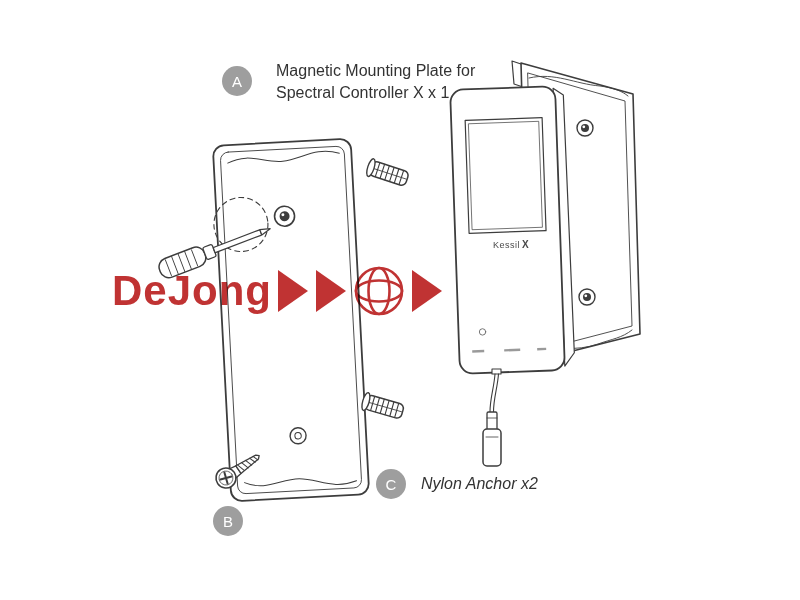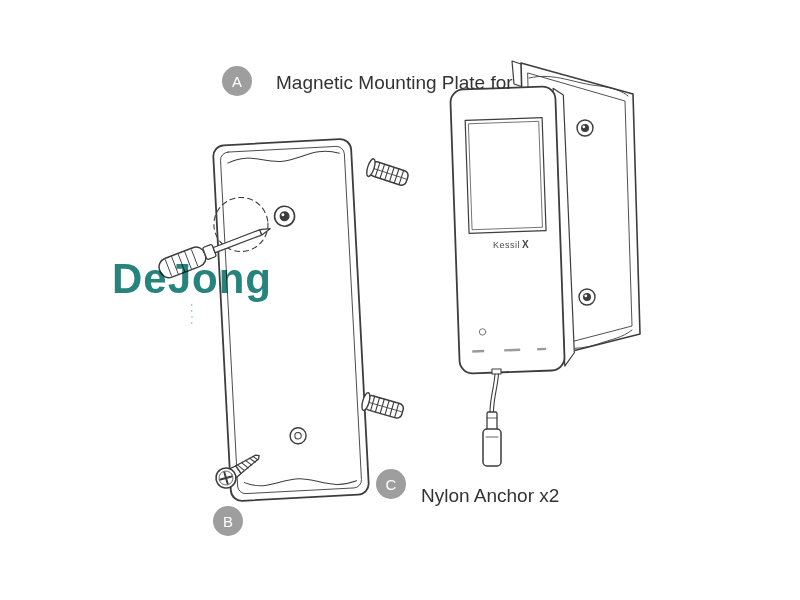--- a/index.html
+++ b/index.html
@@ -10,44 +10,43 @@
     position:relative;
     overflow:hidden;
   }
   .stage { position:absolute; inset:0; }
   .artwork { position:absolute; inset:0; }
 
   
   .watermark {
     position:absolute; left:112px; top:258px; height:66px;
     display:flex; align-items:center; gap:4px;
-    color:#0f766e;
+    color:#b91c1c;
     mix-blend-mode:multiply;
     opacity:.9;
     pointer-events:none;
     white-space:nowrap;
-    flex-direction:column;
   }
   .wm-text { font-size:42px; font-weight:700; letter-spacing:1px; line-height:1; }
   .wm-ico { display:block; }
 
   
   .callout-badge {
     position:absolute; width:30px; height:30px; border-radius:50%;
     background:#9e9e9e; color:#ffffff;
     display:flex; align-items:center; justify-content:center;
     font-size:15px; font-weight:400;
   }
   .badge-a { left:222px; top:66px; }
   .badge-b { left:213px; top:506px; }
   .badge-c { left:376px; top:469px; }
-  .callout-text { position:absolute; font-size:19px; color:#333333; line-height:22px;margin-top:12px; }
+  .callout-text { position:absolute; font-size:16px; color:#333333; line-height:22px; }
   .text-a { left:276px; top:60px; }
   .text-b { left:258px; top:510px; }
-  .text-c { left:421px; top:473px; }
+  .text-c { left:421px; top:473px;font-style:italic; }
 
   
   .device-logo {
     position:absolute; left:455px; top:239px; width:112px;
     text-align:center; font-size:9px; color:#4a4a4a; letter-spacing:.5px;
   }
   .device-logo .model { font-weight:700; font-size:10px; margin-left:2px; }
 </style>
 </head>
 <body>
@@ -175,20 +174,21 @@
     </svg>
   </div>
 
   <div class="device-logo">
     <span>Kessil</span><span class="model">X</span>
   </div>
 
   <div class="callout-badge badge-a">A</div>
   <div class="callout-text text-a">
     <div>Magnetic Mounting Plate for</div>
+    <div>Spectral Controller X x 1</div>
   </div>
 
   <div class="callout-badge badge-b">B</div>
 
   <div class="callout-badge badge-c">C</div>
   <div class="callout-text text-c">Nylon Anchor x2</div>
 
 </div>
 
 </body></html>

